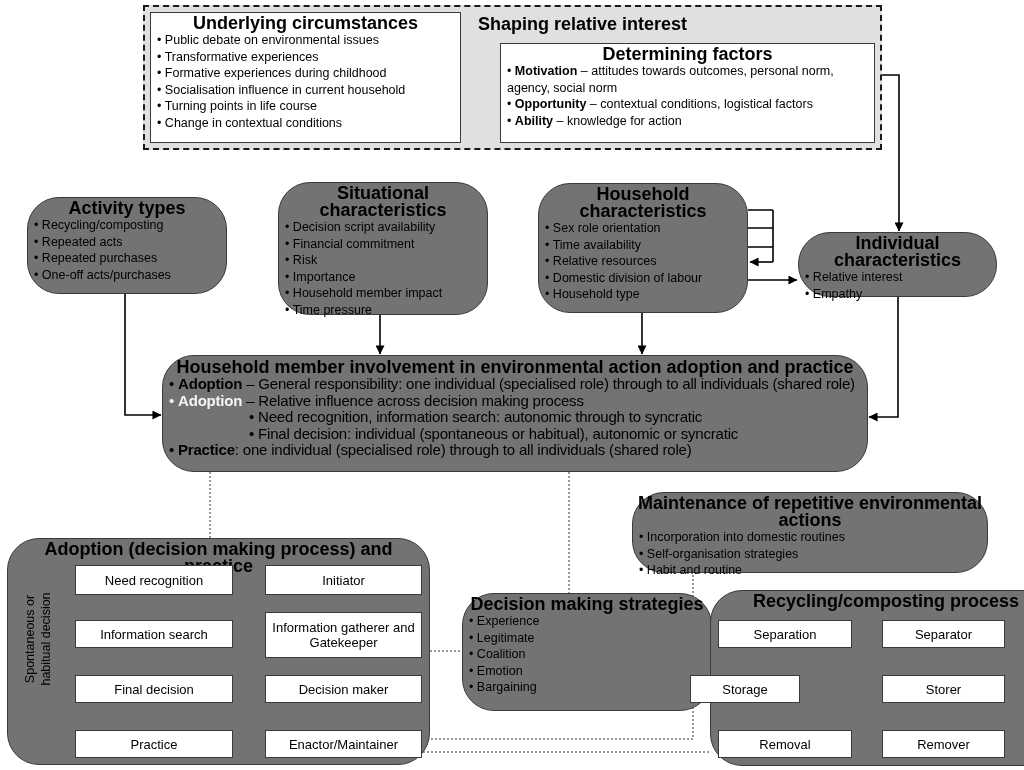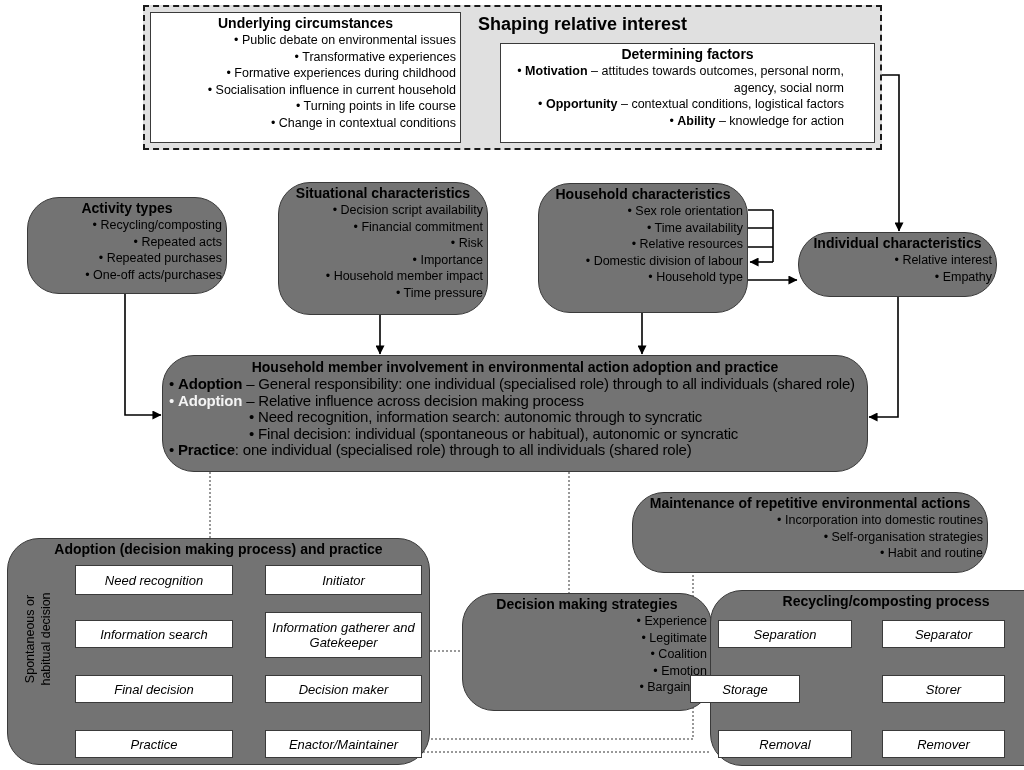--- a/index.html
+++ b/index.html
@@ -4,22 +4,22 @@
 <style>
   html,body { margin:0; padding:0; background:#fff; }
   #canvas {
     position:relative; width:1024px; height:770px; background:#ffffff;
     font-family:"Liberation Sans", sans-serif; color:#000;
   }
   #connector-layer { position:absolute; left:0; top:0; pointer-events:none; }
   .box { position:absolute; box-sizing:border-box; border:1.5px solid #3a3a3a; }
   .gray  { background:#737373;border-radius:32px; }
   .white { background:#ffffff; }
-  .title { font-weight:bold; font-size:14px; line-height:17px; text-align:center; padding-top:2px; }
-  .blist { list-style:none; margin:0; padding:0 4px 0 6px; font-size:12.5px; line-height:16.5px;text-align:right; }
+  .title { font-weight:bold; font-size:18px; line-height:17px; text-align:center; padding-top:2px; }
+  .blist { list-style:none; margin:0; padding:0 4px 0 6px; font-size:12.5px; line-height:16.5px; }
   .blist li::before { content:"• "; }
   .b { font-weight:bold; }
 
   
   #shaping-container { position:absolute; left:143px; top:5px; width:739px; height:145px;
       background:#e0e0e0; border:2px dashed #1a1a1a; box-sizing:border-box; }
   #shaping-label { position:absolute; left:478px; top:14px; font-weight:bold; font-size:18px; }
   #underlying   { left:150px; top:12px;  width:311px; height:131px; }
   #determining  { left:500px; top:43px;  width:375px; height:100px; }
   #determining .blist { padding-right:30px; }
@@ -42,21 +42,21 @@
   #adoption-process { left:7px;   top:538px; width:423px; height:227px; }
   #strategies       { left:462px; top:593px; width:250px; height:118px; }
   #maintenance      { left:632px; top:492px; width:356px; height:81px;  }
   #recycling        { left:710px; top:590px; width:352px; height:176px; }
 
   #side-label { position:absolute; left:-42px; top:623px; width:160px; text-align:center;
       font-size:12.5px; line-height:16px; transform:rotate(-90deg); }
 
   .step { position:absolute; box-sizing:border-box; background:#fff; border:1.5px solid #3a3a3a;
       display:flex; align-items:center; justify-content:center; text-align:center;
-      font-size:13px; line-height:15px;font-style:italic; }
+      font-size:13px; line-height:15px; }
 </style>
 </head>
 <body>
 
 <div id="canvas">
 
   <svg id="connector-layer" width="1024" height="770">
     <defs>
       <marker id="ah" viewBox="0 0 10 10" refX="9.5" refY="5" markerWidth="10" markerHeight="9" orient="auto" markerUnits="userSpaceOnUse">
           <path d="M0,0 L10,5 L0,10 z" fill="#000"></path>

